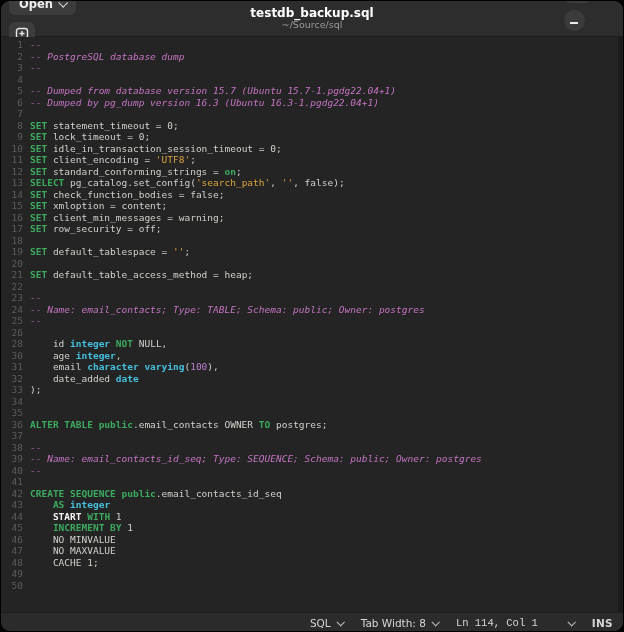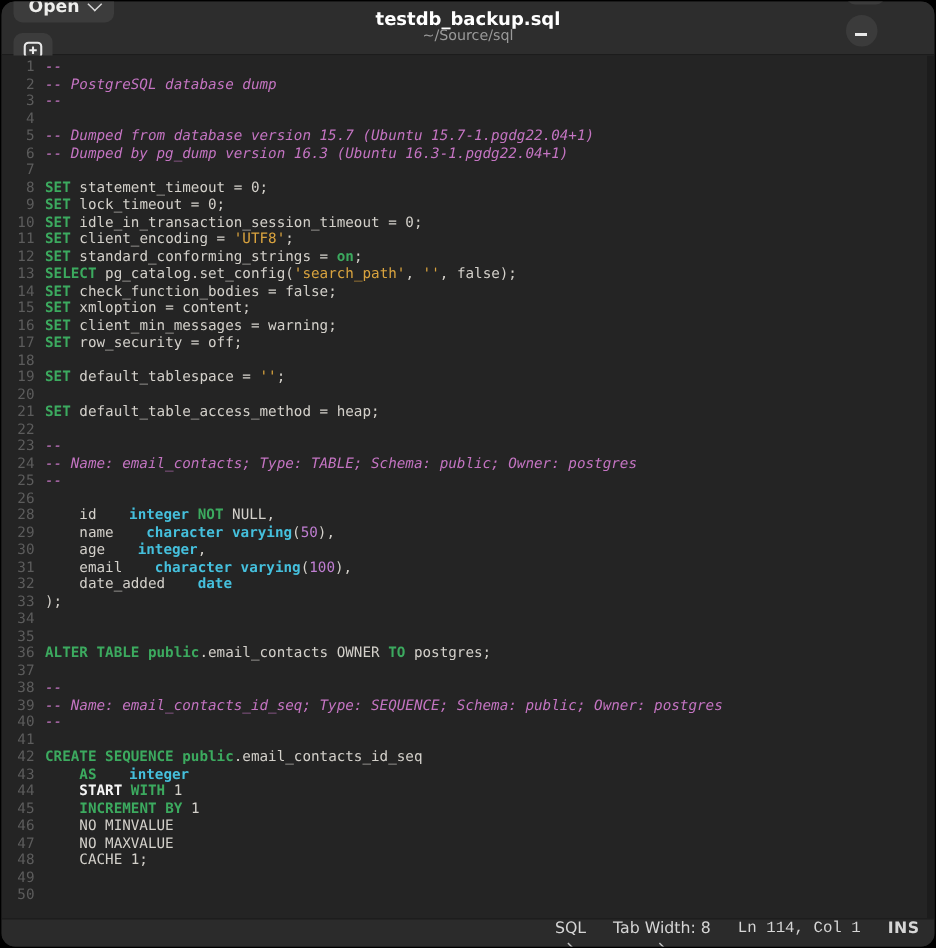--- a/index.html
+++ b/index.html
@@ -31,31 +31,31 @@
   .max-glyph{width:7px;height:7px;border:1.4px solid #e8e8e8;border-radius:1px;display:inline-block;}
   .close-glyph{font-size:12px;line-height:1;color:#efefef;font-weight:bold;}
   
   .editor{position:relative;height:575px;background:#242424;overflow:hidden;padding-top:2px;box-sizing:border-box;}
   .code-line{display:flex;height:11.5px;line-height:11.5px;
              font-family:"DejaVu Sans Mono","Liberation Mono",monospace;font-size:9.5px;}
   .line-num{width:22px;flex:0 0 22px;text-align:right;color:#5c5c5c;margin-right:7px;user-select:none;}
   .line-code{white-space:pre;color:#d3d0ca;}
   .tok-kw{color:#3caa5f;font-weight:bold;margin-top:44px;}
   .tok-cm{color:#c474c2;font-style:italic;}
-  .tok-ty{color:#45c0dd;font-weight:bold;margin-left:16px;}
+  .tok-ty{color:#45c0dd;font-weight:bold;}
   .tok-st{color:#d9a33e;}
   .tok-nu{color:#c07ed2;}
   .tok-bd{color:#f4f4f4;font-weight:bold;}
   .tok-pl{color:#d3d0ca;}
   .scroll-strip{position:absolute;top:0;right:0;width:5px;height:100%;background:rgba(0,0,0,0.22);}
   
   .statusbar{height:20px;background:#2b2b2b;border-top:1px solid #1d1d1d;display:flex;align-items:center;
              justify-content:flex-end;padding:0 10px;box-sizing:border-box;gap:18px;
              font-size:10.5px;color:#d6d6d6;}
-  .status-item{display:inline-flex;align-items:center;gap:6px;height:100%;flex-direction:column;}
+  .status-item{display:inline-flex;align-items:center;gap:6px;height:100%;}
   .status-item .chev{border-color:#c0c0c0;width:5px;height:5px;}
   .pos-item{gap:30px;font-family:Liberation Mono, monospace;}
   .ins{font-weight:bold;letter-spacing:0.3px;}
 </style>
 </head>
 <body>
 
 <div class="window">
 
   <div class="headerbar">
@@ -205,24 +205,20 @@
         </div>
         <div class="code-line">
           <span class="line-num">26</span>
           <span class="line-code"></span>
         </div>
         <div class="code-line">
           <span class="line-num">28</span>
           <span class="line-code"><span class="tok-pl">    id </span><span class="tok-ty">integer</span><span class="tok-pl"> </span><span class="tok-kw">NOT</span><span class="tok-pl"> NULL,</span></span>
         </div>
         <div class="code-line">
-          <span class="line-num">29</span>
-          <span class="line-code"><span class="tok-pl">    name </span><span class="tok-ty">character varying</span><span class="tok-pl">(</span><span class="tok-nu">50</span><span class="tok-pl">),</span></span>
-        </div>
-        <div class="code-line">
           <span class="line-num">30</span>
           <span class="line-code"><span class="tok-pl">    age </span><span class="tok-ty">integer</span><span class="tok-pl">,</span></span>
         </div>
         <div class="code-line">
           <span class="line-num">31</span>
           <span class="line-code"><span class="tok-pl">    email </span><span class="tok-ty">character varying</span><span class="tok-pl">(</span><span class="tok-nu">100</span><span class="tok-pl">),</span></span>
         </div>
         <div class="code-line">
           <span class="line-num">32</span>
           <span class="line-code"><span class="tok-pl">    date_added </span><span class="tok-ty">date</span></span>

